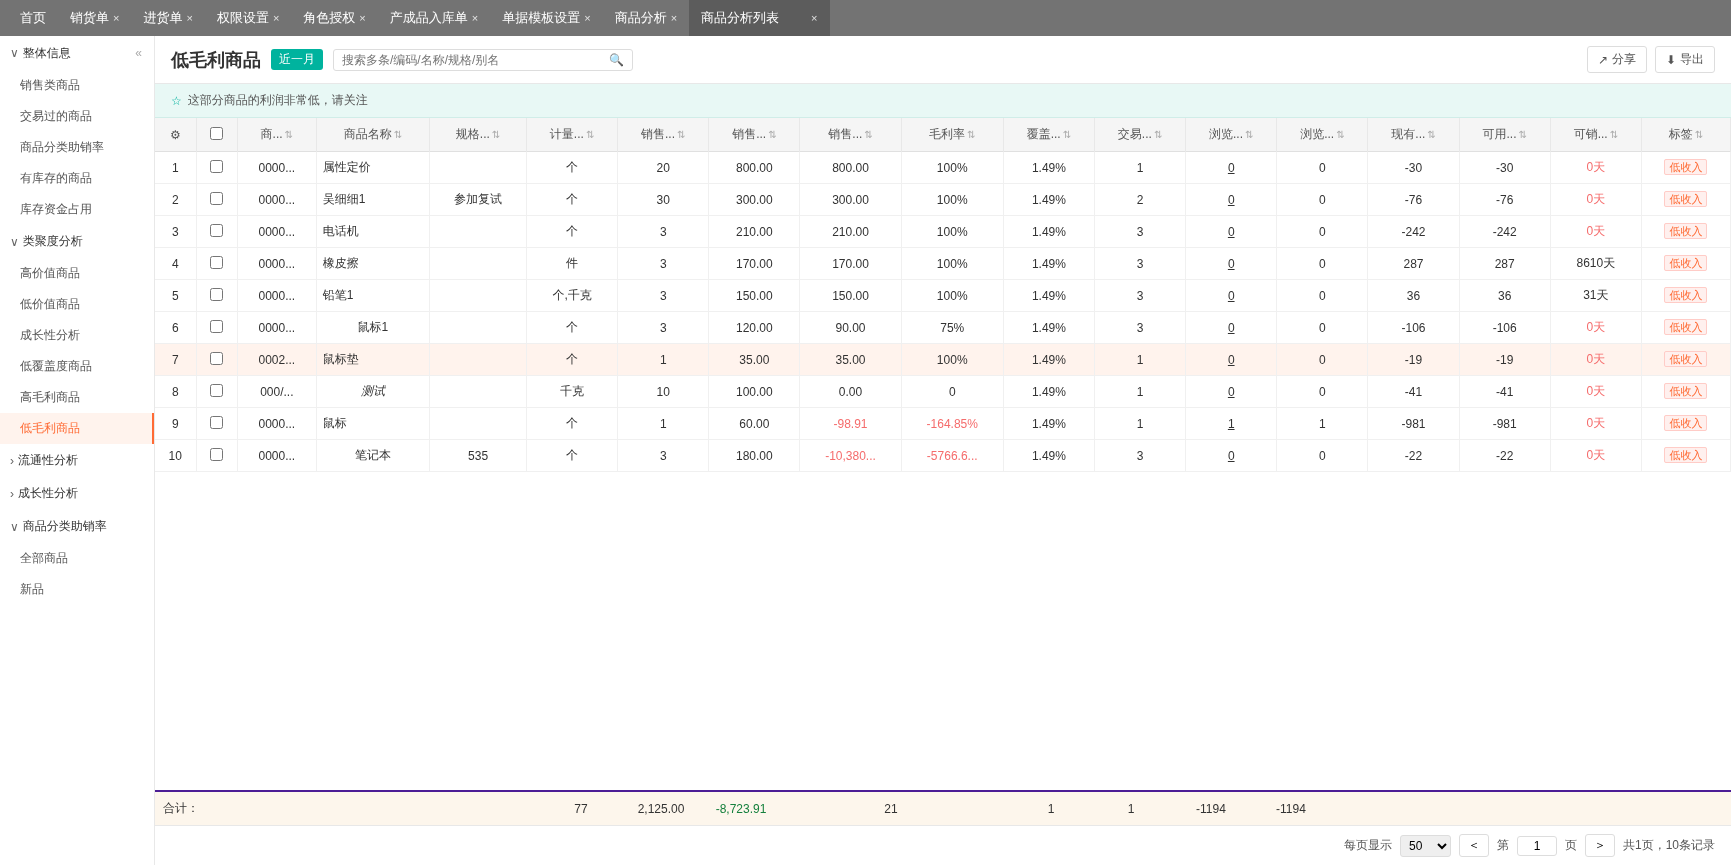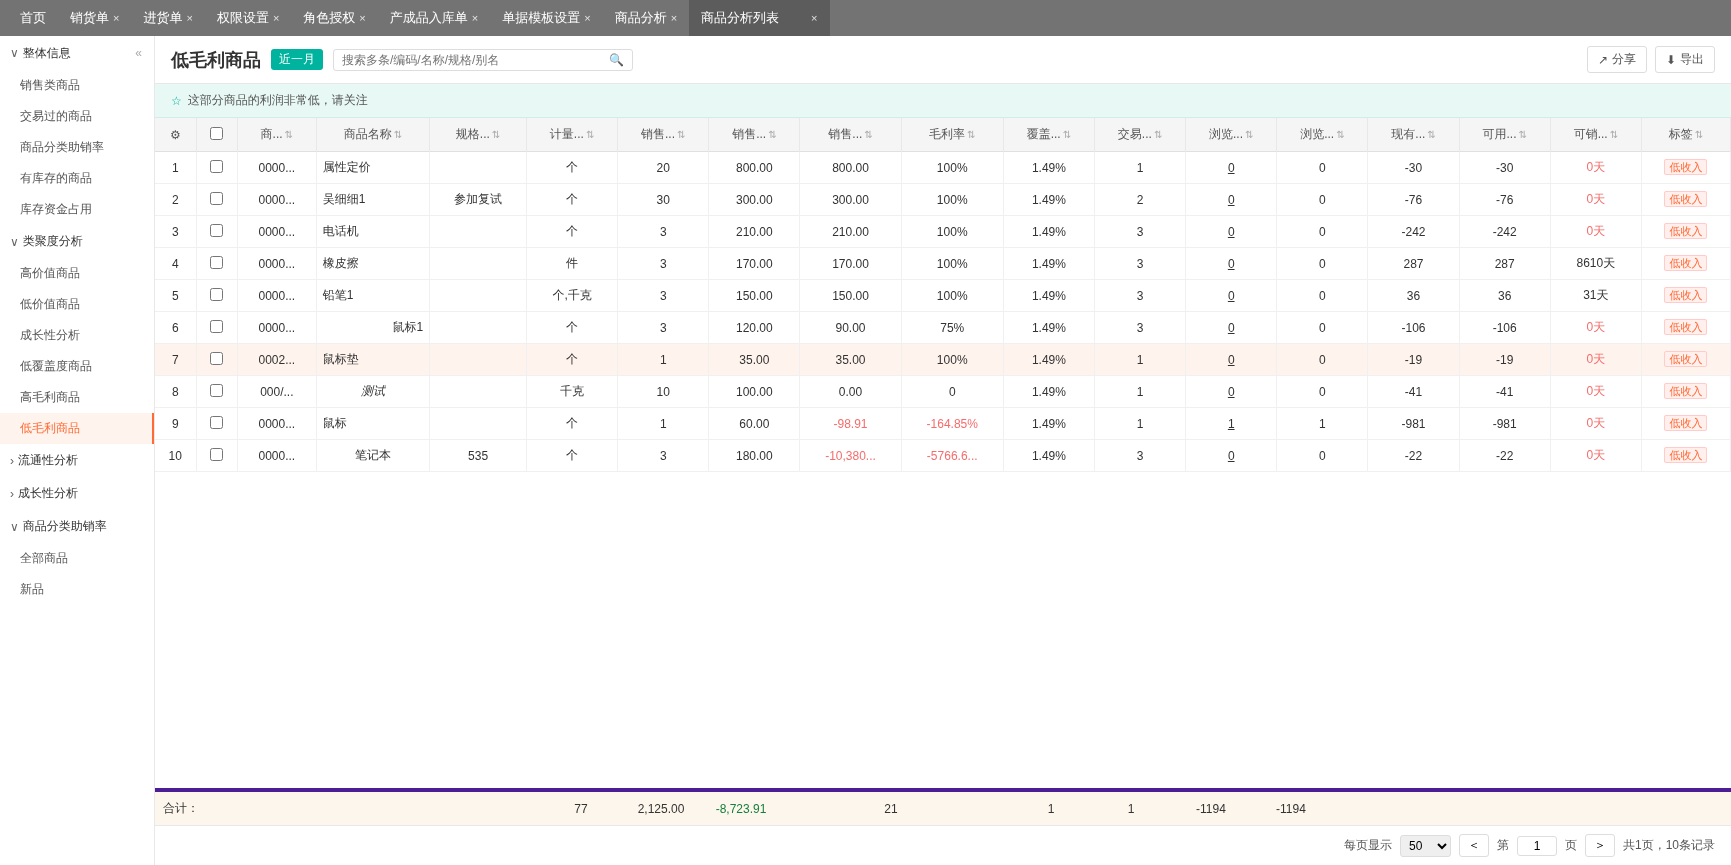--- a/index.html
+++ b/index.html
@@ -180,21 +180,21 @@
       color: #ff6b35;
       border: 1px solid #ffccc7;
       border-radius: 2px;
       padding: 1px 4px;
       font-size: 11px;
     }
 
     
     .footer-totals {
       background: #fdf6ec;
-      border-top: 4px solid #4c1d95;
+      border-top: 2px solid #4c1d95;
       padding: 8px 6px;
       display: flex;
       align-items: center;
       font-size: 12px;
     }
 
     
     .pagination-bar {
       background: #fff;
       border-top: 1px solid #e8e8e8;
@@ -467,21 +467,21 @@
       <td>0</td>
       <td class="">36</td>
       <td>36</td>
       <td class="">31天</td>
       <td><span class="tag-badge">低收入</span></td>
     </tr>
             <tr>
       <td>6</td>
       <td><input type="checkbox" style=""></td>
       <td>0000...</td>
-      <td style="text-align:right;">鼠标1</td>
+      <td style="text-align:center;">鼠标1</td>
       <td></td>
       <td>个</td>
       <td>3</td>
       <td>120.00</td>
       <td class="">90.00</td>
       <td class="">75%</td>
       <td>1.49%</td>
       <td>3</td>
       <td class="underline">0</td>
       <td>0</td>

